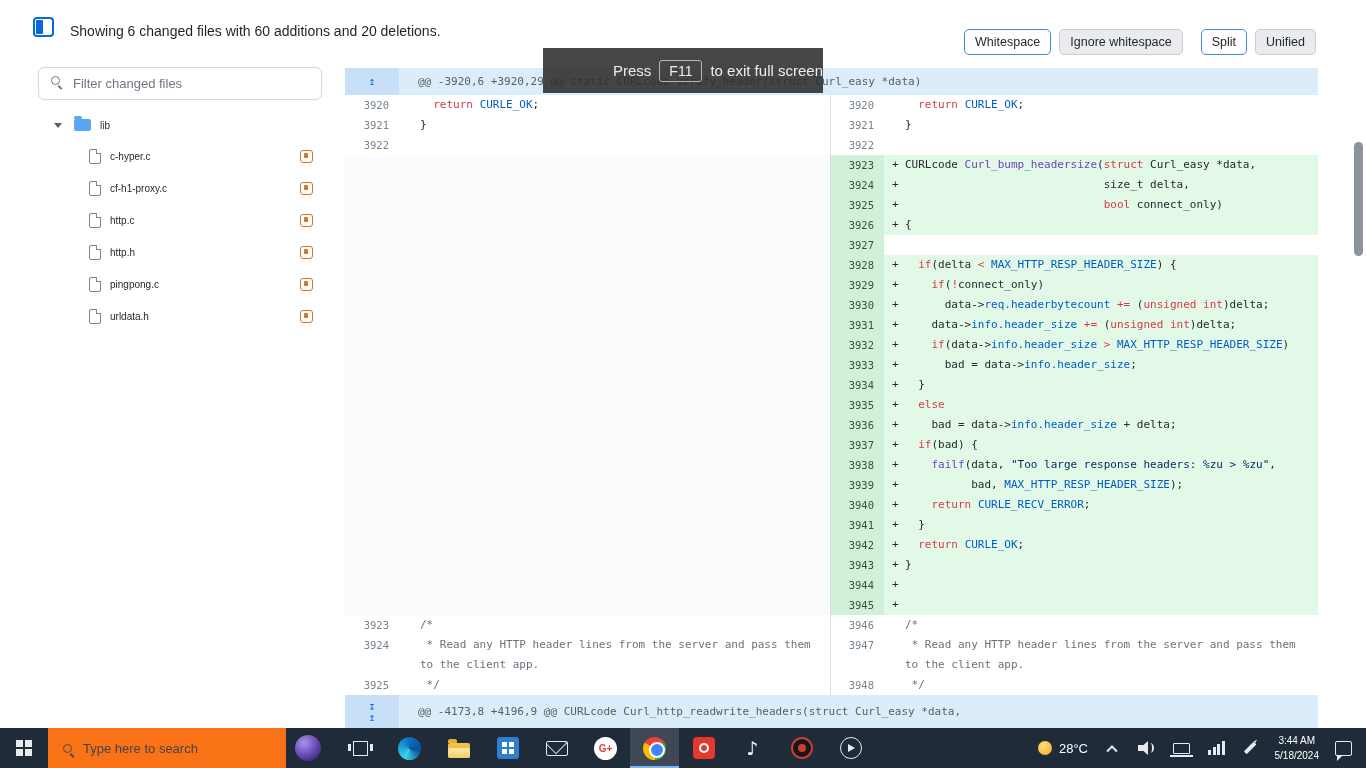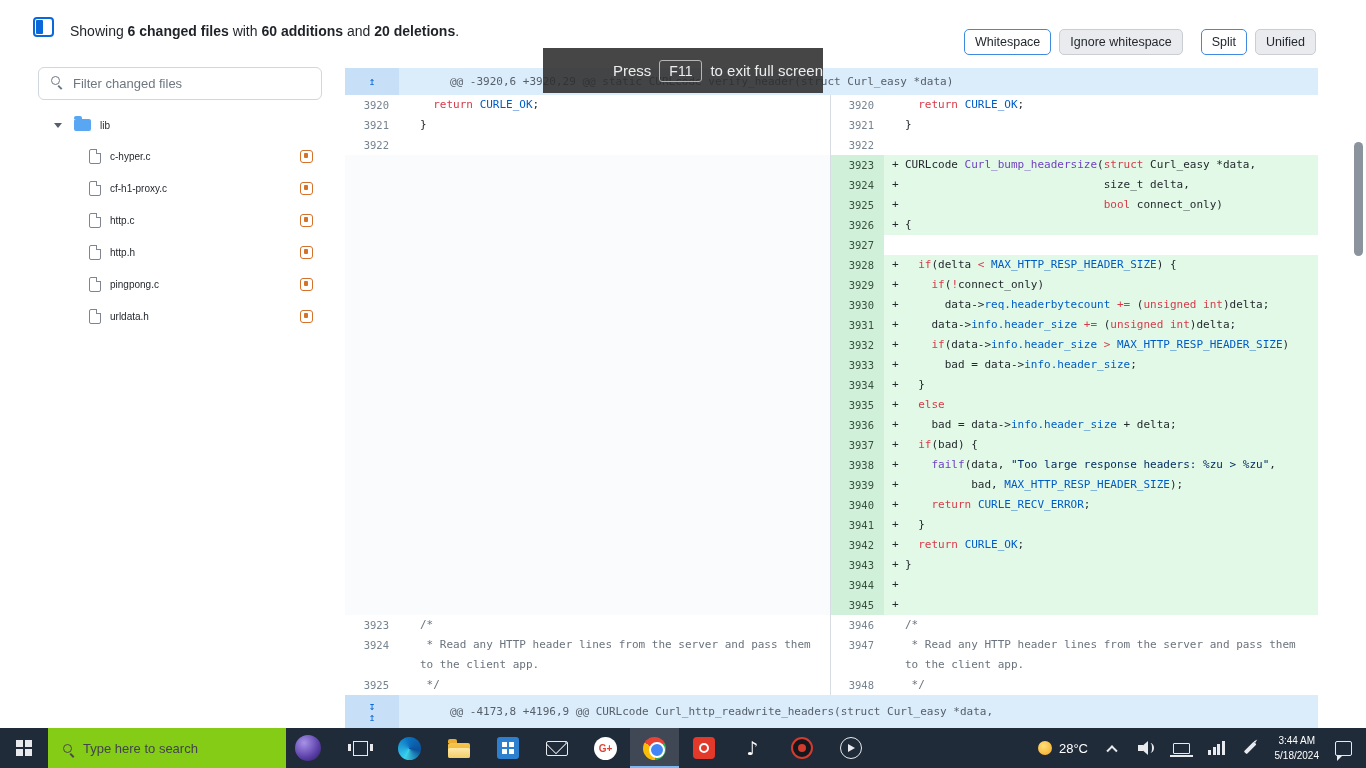--- a/index.html
+++ b/index.html
@@ -6,21 +6,21 @@
   html,body { width:1366px; height:768px; overflow:hidden; background:#fff;
               font-family:"Liberation Sans", sans-serif; }
   .stage { position:relative; width:1366px; height:768px; background:#fff; }
 
   
   .toggle-btn { position:absolute; left:33px; top:17px; width:21px; height:20px;
     border:2px solid #0969da; border-radius:4px; background:#fff; cursor:pointer; }
   .toggle-btn i { position:absolute; left:1px; top:1px; bottom:1px; width:7px;
     background:#0969da; border-radius:1px; display:block; }
   .summary { position:absolute; left:70px; top:23px; font-size:14px; color:#1f2328; }
-  .summary b { font-weight:700; }
+  .summary b { font-weight:400; }
   .controls { position:absolute; right:50px; top:17px; display:flex; align-items:center;margin-top:12px; }
   .btn { height:26px; padding:0 10px; font-size:12.5px; color:#24292f;
     background:#e9ebee; border:1px solid #c9ced4; border-radius:5px; cursor:pointer;
     font-family:inherit; }
   .btn.active { background:#fff; border:1.5px solid #3f8ae0; }
   .btn + .btn { margin-left:8px; }
   .btn.gap { margin-left:18px; }
 
   
   .search-wrap { position:absolute; left:38px; top:67px; width:284px; height:33px; }
@@ -50,21 +50,21 @@
 
   
   .diff { position:absolute; left:345px; top:68px; width:973px;
     font-family:"DejaVu Sans Mono", monospace; font-size:11px; }
   .drow { display:grid; grid-template-columns:54px 431px 54px 434px; min-height:20px; line-height:20px; }
   .drow.hunk { grid-template-columns:54px 919px; background:#dbecfb; }
   .drow.hunk.h1 { height:27px; line-height:27px; }
   .drow.hunk.h2 { height:33px; line-height:33px; }
   .hgut { background:#c7dff7; display:flex; flex-direction:column; align-items:center; justify-content:center; }
   .xicon { font-size:11px; line-height:11px; color:#0969da; cursor:pointer; }
-  .htext { color:#57606a; padding-left:19px; white-space:pre; overflow:hidden;margin-left:32px; }
+  .htext { color:#57606a; padding-left:19px; white-space:pre; overflow:hidden; }
   .gut { text-align:right; padding-right:10px; color:#768390; font-size:10.5px; }
   .code { padding-left:8px; white-space:pre; overflow:hidden; color:#24292e; }
   .drow > .gut:nth-child(3) { border-left:1px solid #d8dde3; }
   .sign { display:inline-block; width:13px; color:#24292e; }
   .addg { background:#d0f0d9; color:#37503f; }
   .addc { background:#e2f9e8; }
   .emp  { background:#fafbfc; }
   .tok-p { color:#24292e; } .tok-k { color:#d73a49; } .tok-c { color:#005cc5; }
   .tok-f { color:#6f42c1; } .tok-s { color:#032f62; } .tok-cm { color:#6a737d; }
 
@@ -80,21 +80,21 @@
     font-family:inherit; font-size:14px; }
 
   
   .taskbar { position:absolute; left:0; top:728px; width:1366px; height:40px;
     background:#202b39; z-index:40; color:#e8eaed; }
   .tb-start { position:absolute; left:0; top:0; width:48px; height:40px;
     display:flex; align-items:center; justify-content:center; cursor:pointer; }
   .win-logo { width:16px; height:16px; display:grid; grid-template-columns:7px 7px;
     grid-template-rows:7px 7px; gap:2px; }
   .win-logo i { background:#e8eaed; display:block; }
-  .tb-search { position:absolute; left:48px; top:0; width:238px; height:40px; background:#84cc16;
+  .tb-search { position:absolute; left:48px; top:0; width:238px; height:40px; background:#f97316;
     display:flex; align-items:center; cursor:text; }
   .tb-mag { position:relative; width:9px; height:9px; border:1.8px solid #4a4a4a; border-radius:50%;
     margin:0 11px 0 15px; flex:none; }
   .tb-mag::after { content:''; position:absolute; left:7px; top:8px; width:1.8px; height:5px;
     background:#4a4a4a; transform:rotate(-45deg); }
   .tb-search span { font-size:13px; color:#414549; }
   .cortana { position:absolute; left:286px; top:0; width:44px; height:40px;
     display:flex; align-items:center; justify-content:center; cursor:pointer; }
   .cortana i { width:26px; height:26px; border-radius:50%;
     background:radial-gradient(circle at 35% 30%, #a792e8, #5b3fa8 60%, #281b52); }

